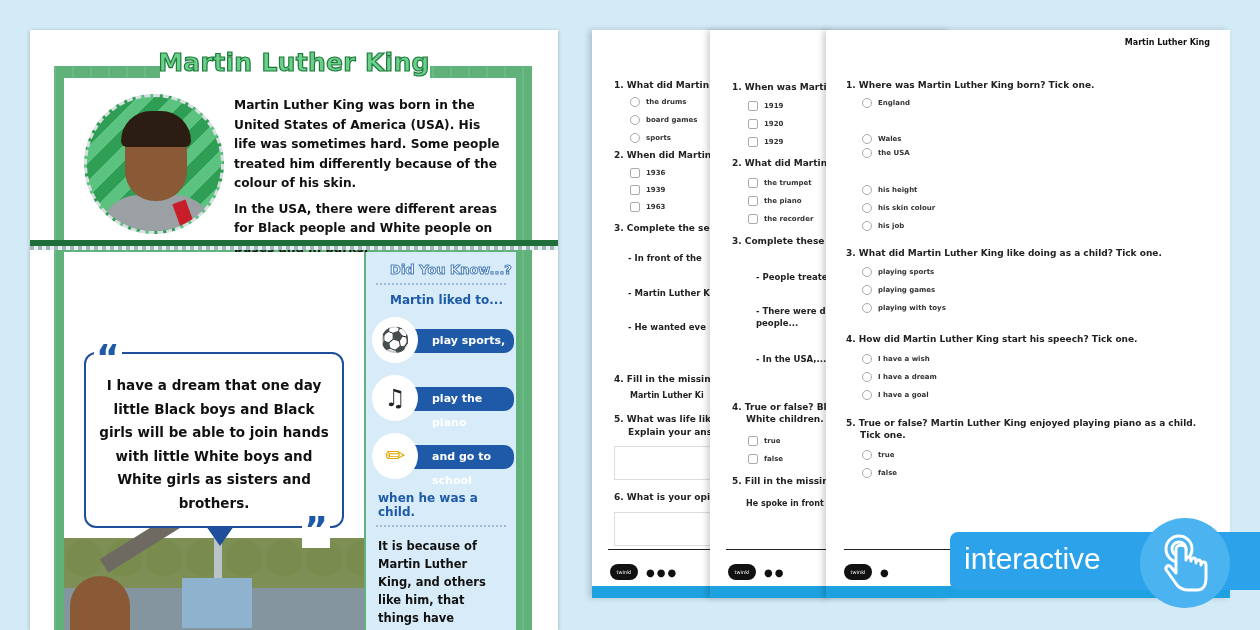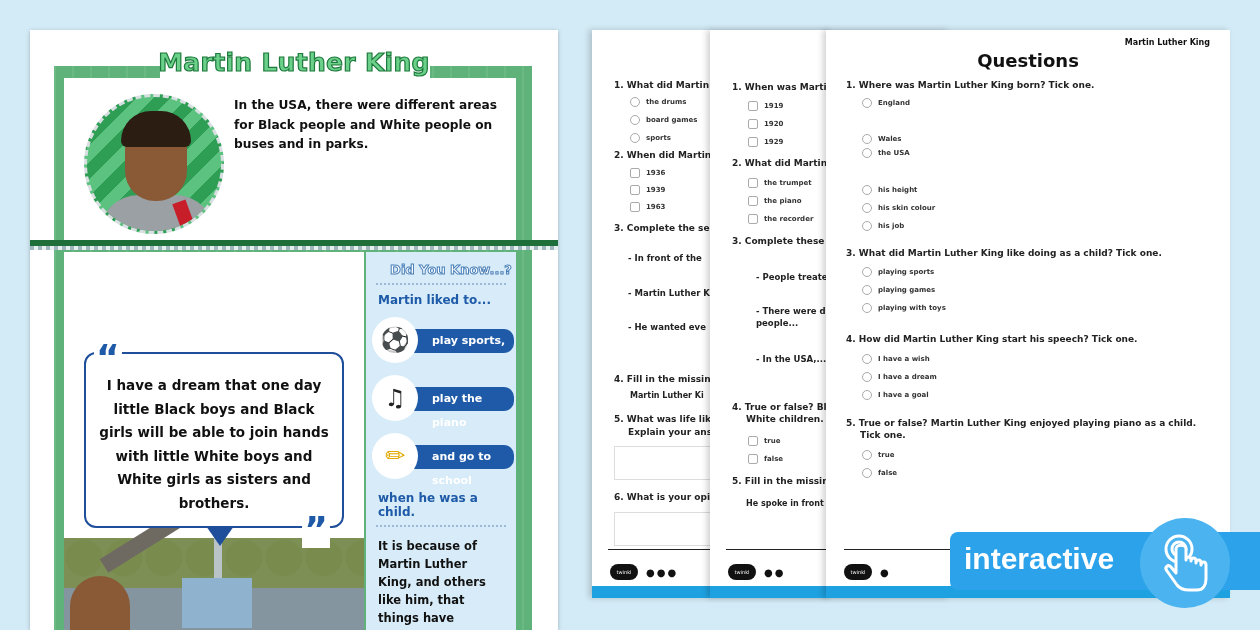--- a/index.html
+++ b/index.html
@@ -34,21 +34,21 @@
   .scene { position: absolute; left: 0; right: 0; top: 266px; height: 120px; background: linear-gradient(#ffffff 0 20px, #7d8f54 20px 70px, #8595a0 70px); z-index: 3; }
   .scene .trees { position: absolute; left: 0; right: 0; top: 14px; height: 50px; background: radial-gradient(circle at 20px 26px, #7a8c4d 18px, transparent 19px) 0 0/40px 50px repeat-x; }
   .scene .pool { position: absolute; left: 118px; top: 60px; width: 70px; height: 50px; background: #8fb3cf; }
   .scene .monument { position: absolute; left: 150px; top: 0; width: 8px; height: 70px; background: #b9c3c8; }
   .scene .speaker { position: absolute; left: 6px; top: 58px; width: 60px; height: 70px; border-radius: 30px 30px 0 0; background: #8a5a36; }
   .scene .arm { position: absolute; left: 40px; top: 40px; width: 120px; height: 16px; background: #6e6a62; transform: rotate(-32deg); transform-origin: left center; }
 
   .dyk { position: absolute; left: 336px; top: 222px; width: 150px; height: 380px; background: #d7ecf8; z-index: 2; }
   .dyk-title { text-align: center; font-size: 13px; font-weight: bold; color: #fff; -webkit-text-stroke: 1px #4a7fb8; margin-top: 10px; padding-left: 20px; }
   .dyk-sep { margin: 6px 10px; border-top: 2px dotted #9cbad4; }
-  .dyk-lead { font-size: 12px; font-weight: bold; color: #1e5aa8; padding: 2px 12px; }
+  .dyk-lead { font-size: 12px; font-weight: bold; color: #1e5aa8; padding: 2px 12px; margin-left: 12px; }
   .dyk-item { position: relative; height: 50px; margin: 8px 0 0 6px; }
   .dyk-icon { position: absolute; left: 0; top: 0; width: 46px; height: 46px; border-radius: 50%; background: #fff; display: flex; align-items: center; justify-content: center; font-size: 24px; color: #222; z-index: 2; }
   .dyk-pill { position: absolute; left: 34px; top: 12px; width: 108px; height: 24px; border-radius: 0 10px 10px 0; background: #1e5aa8; color: #fff; font-size: 11px; font-weight: bold; line-height: 24px; padding-left: 26px; }
   .dyk-outro { font-size: 12px; font-weight: bold; color: #1e5aa8; padding: 8px 12px 0; }
   .dyk-body { font-size: 11.5px; line-height: 18px; font-weight: bold; color: #111; padding: 4px 12px; }
 
   
   .sheet { position: absolute; top: 30px; height: 568px; background: #fff; box-shadow: -3px 0 6px rgba(0,0,0,0.18); overflow: hidden; }
   .sheet-bottom-bar { position: absolute; left: 0; right: 0; bottom: 0; height: 12px; background: #1ea1e0; }
   .sheet-footer-line { position: absolute; left: 16px; right: 0; bottom: 48px; border-top: 1.5px solid #222; }
@@ -62,40 +62,41 @@
   .q { position: absolute; font-size: 9px; font-weight: bold; color: #222; white-space: nowrap; }
   .opt { position: absolute; font-size: 7px; font-weight: bold; color: #333; white-space: nowrap; }
   .opt::before { content: ""; display: inline-block; width: 8px; height: 8px; border: 1px solid #aaa; border-radius: 50%; margin-right: 6px; vertical-align: middle; }
   .opt.sq::before { border-radius: 2px; }
   .ansbox { position: absolute; left: 22px; width: 210px; height: 34px; border: 1px solid #ddd; }
 
   .s3-title { position: absolute; left: 0; right: 0; top: 20px; text-align: center; font-size: 18px; font-weight: bold; color: #111; }
   .s3-header { position: absolute; right: 20px; top: 8px; font-size: 8px; font-weight: bold; color: #111; }
 
   
-  .interactive { position: absolute; left: 950px; top: 532px; width: 310px; height: 58px; background: #2ba2ea; border-radius: 8px 0 0 8px; font-weight: bold; }
+  .interactive { position: absolute; left: 950px; top: 532px; width: 310px; height: 58px; background: #2ba2ea; border-radius: 8px 0 0 8px; }
   .interactive-label { position: absolute; left: 14px; top: 10px; font-family: "Liberation Sans", sans-serif; font-size: 30px; color: #fff; }
   .interactive-circle { position: absolute; left: 1140px; top: 518px; width: 90px; height: 90px; border-radius: 50%; background: #4ab3f0; display: flex; align-items: center; justify-content: center; }
 </style>
 </head>
 <body>
 
 <div class="poster">
   <div class="poster-frame"></div>
   <div class="poster-title-bg"></div>
   <div class="poster-title">Martin Luther King</div>
 
   <div class="intro-box">
     <div class="portrait">
       <div class="suit"></div>
       <div class="tie"></div>
       <div class="face"></div>
       <div class="hair"></div>
     </div>
     <div class="intro-text">
+      <p>Martin Luther King was born in the United States of America (USA). His life was sometimes hard. Some people treated him differently because of the colour of his skin.</p>
       <p>In the USA, there were different areas for Black people and White people on buses and in parks.</p>
     </div>
   </div>
   <div class="divider-band"></div>
   <div class="divider-band2"></div>
 
   <div class="body-box">
     <div class="speech">
       <span class="quote-mark quote-open">“</span>
       <div class="speech-text">I have a dream that one day little Black boys and Black girls will be able to join hands with little White boys and White girls as sisters and brothers.</div>
@@ -180,21 +181,20 @@
   <div class="q" style="left:22px;top:446px;"><span>5.</span> <span>Fill in the missing</span></div>
   <div class="q" style="left:36px;top:469px;font-size:8px;">He spoke in front</div>
   <div class="sheet-footer-line"></div>
   <div class="sheet-logo">twinkl</div>
   <div class="sheet-dots">●●</div>
   <div class="sheet-bottom-bar"></div>
 </div>
 
 <div class="sheet s3">
   <div class="s3-header">Martin Luther King</div>
-  <div class="s3-title">Questions</div>
 
   <div class="q" style="left:20px;top:50px;"><span>1.</span> <span>Where was Martin Luther King born? Tick one.</span></div>
   <div class="opt" style="left:36px;top:68px;">England</div>
   <div class="opt" style="left:36px;top:86px;margin-top:32px;">the USA</div>
   <div class="opt" style="left:36px;top:104px;">Wales</div>
 
   <div class="opt" style="left:36px;top:155px;">his height</div>
   <div class="opt" style="left:36px;top:173px;">his skin colour</div>
   <div class="opt" style="left:36px;top:191px;">his job</div>
 

